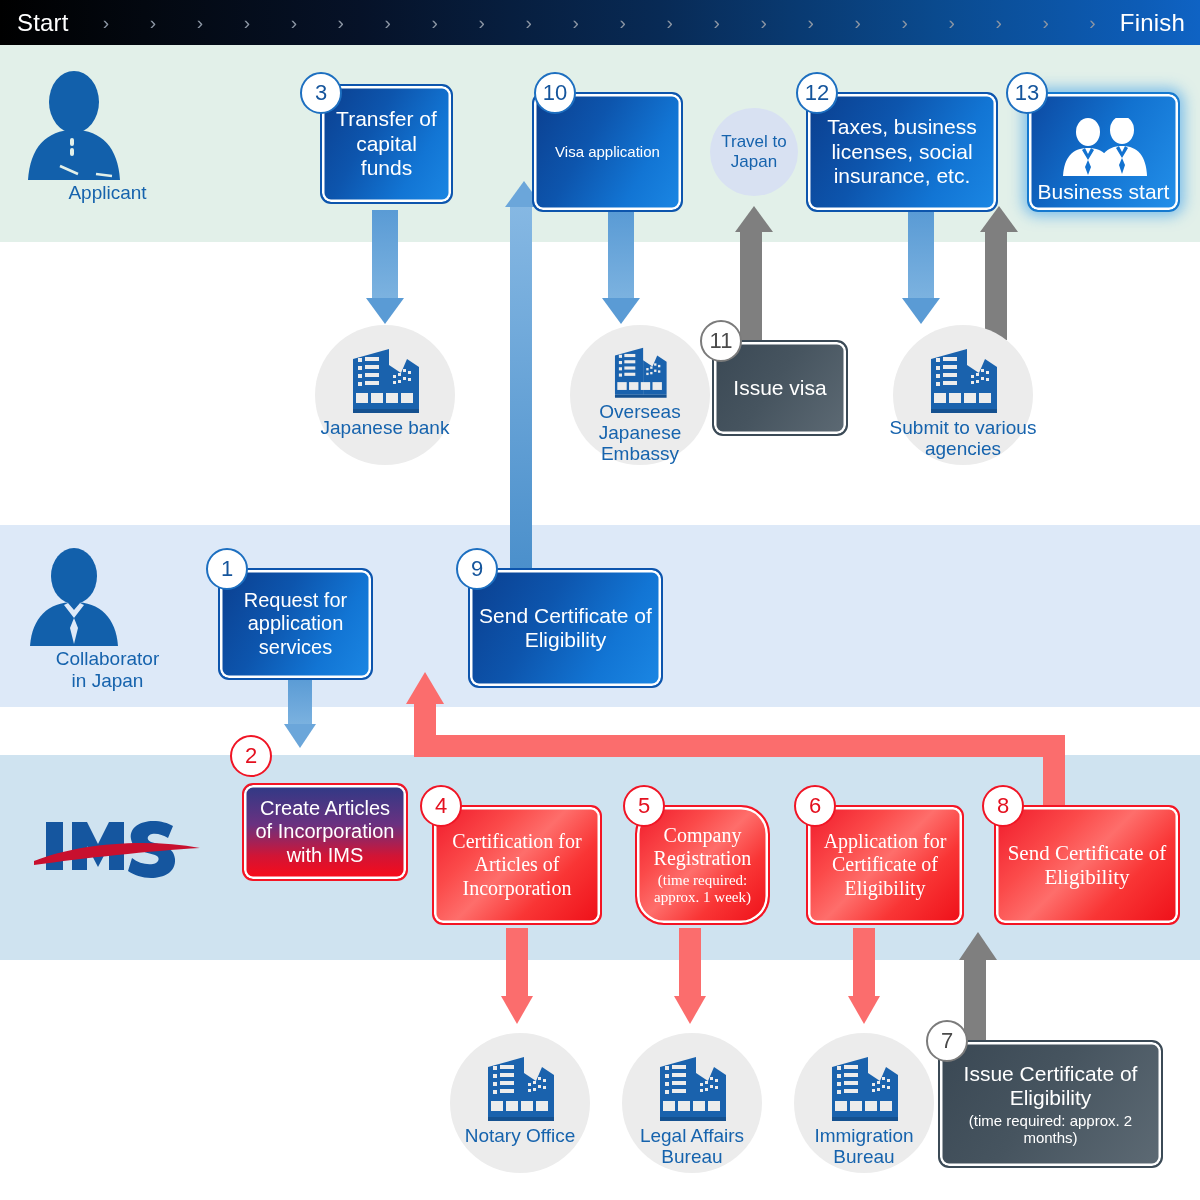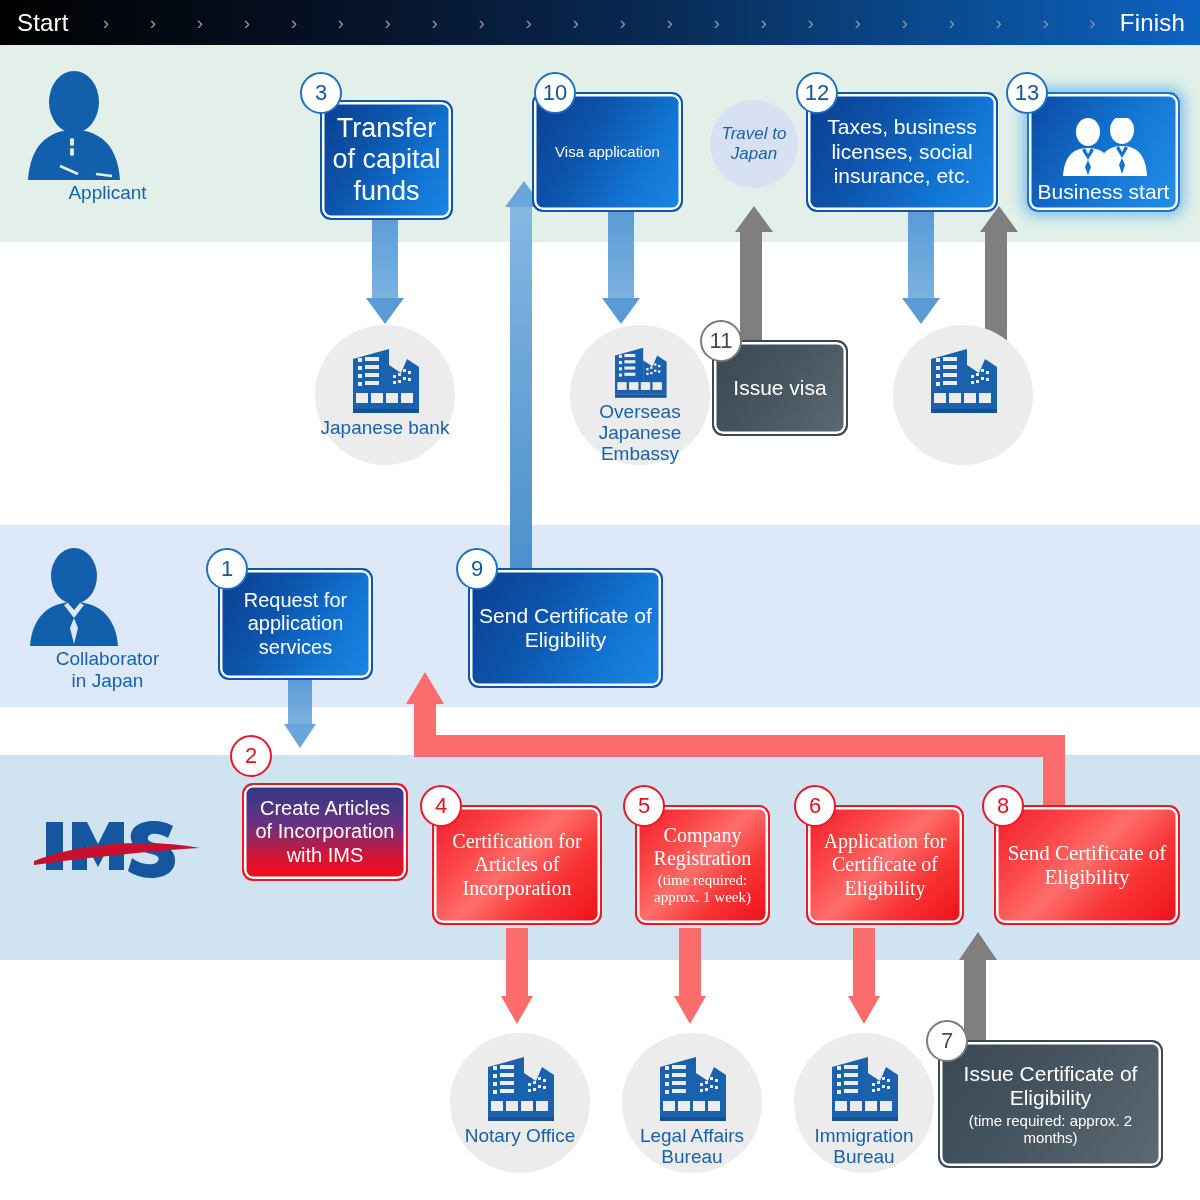--- a/index.html
+++ b/index.html
@@ -262,20 +262,21 @@
         <rect x="48" y="38" width="3" height="3"></rect>
           <rect x="53" y="37" width="3" height="3"></rect>
         <rect x="58" y="34" width="3" height="3"></rect>
           <rect x="63" y="35" width="3" height="3"></rect>
         <rect x="11" y="50" width="12" height="10"></rect>
           <rect x="26" y="50" width="12" height="10"></rect>
         <rect x="41" y="50" width="12" height="10"></rect>
           <rect x="56" y="50" width="12" height="10"></rect>
       </g>
     </svg>
+    <div class="cap2" style="width:200px;">Submit to various agencies</div>
   </div>
 
   <div class="inst" style="left:450px;top:1033px;">
     <svg width="80" height="72" viewBox="0 0 80 72">
       <path d="M8 66 L8 16 L44 6 L44 66 Z" fill="#1a62ad"></path>
       <path d="M44 66 L44 22 L56 30 L62 16 L74 24 L74 66 Z" fill="#1a62ad"></path>
       <path d="M8 66 L74 66 L74 70 L8 70 Z" fill="#155190"></path>
       <g fill="#ececec">
         <rect x="13" y="15" width="4" height="4"></rect>
           <rect x="20" y="14" width="14" height="4"></rect>
@@ -357,25 +358,25 @@
           <rect x="63" y="35" width="3" height="3"></rect>
         <rect x="11" y="50" width="12" height="10"></rect>
           <rect x="26" y="50" width="12" height="10"></rect>
         <rect x="41" y="50" width="12" height="10"></rect>
           <rect x="56" y="50" width="12" height="10"></rect>
       </g>
     </svg>
     <div class="cap2" style="width:150px;">Immigration Bureau</div>
   </div>
 
-  <div class="circle-soft" style="left:710px;top:100px;width:88px;height:88px;font-style:italic;">
+  <div class="circle-soft" style="left:710px;top:108px;width:88px;height:88px;">
     <span>Travel to Japan</span>
   </div>
 
-  <div class="node blue" style="left:320px;top:100px;width:133px;height:120px;font-size:27px;">
+  <div class="node blue" style="left:320px;top:84px;width:133px;height:120px;font-size:21px;">
     <span class="inner">Transfer of capital funds</span>
   </div>
   <div class="badge b-blue" style="left:300px;top:72px;">3</div>
 
   <div class="node blue" style="left:532px;top:92px;width:151px;height:120px;font-size:15px;">
     <span class="inner">Visa application</span>
   </div>
   <div class="badge b-blue" style="left:534px;top:72px;">10</div>
 
   <div class="node blue" style="left:806px;top:92px;width:192px;height:120px;font-size:21px;">
@@ -416,21 +417,21 @@
   <div class="node grad-br" style="left:242px;top:783px;width:166px;height:98px;font-size:20px;">
     <span class="inner">Create Articles of Incorporation with IMS</span>
   </div>
   <div class="badge b-red" style="left:230px;top:735px;">2</div>
 
   <div class="node red" style="left:432px;top:805px;width:170px;height:120px;font-size:20px;">
     <span class="inner">Certification for Articles of Incorporation</span>
   </div>
   <div class="badge b-red" style="left:420px;top:785px;">4</div>
 
-  <div class="node red" style="left:635px;top:805px;width:135px;height:120px;font-size:20px;">
+  <div class="node red" style="left:635px;top:805px;width:135px;height:120px;font-size:20px;border-radius:29px;">
     <span class="inner">
       <span>Company Registration</span>
       <span class="sub">(time required: approx. 1 week)</span>
     </span>
   </div>
   <div class="badge b-red" style="left:623px;top:785px;">5</div>
 
   <div class="node red" style="left:806px;top:805px;width:158px;height:120px;font-size:20px;">
     <span class="inner">Application for Certificate of Eligibility</span>
   </div>

